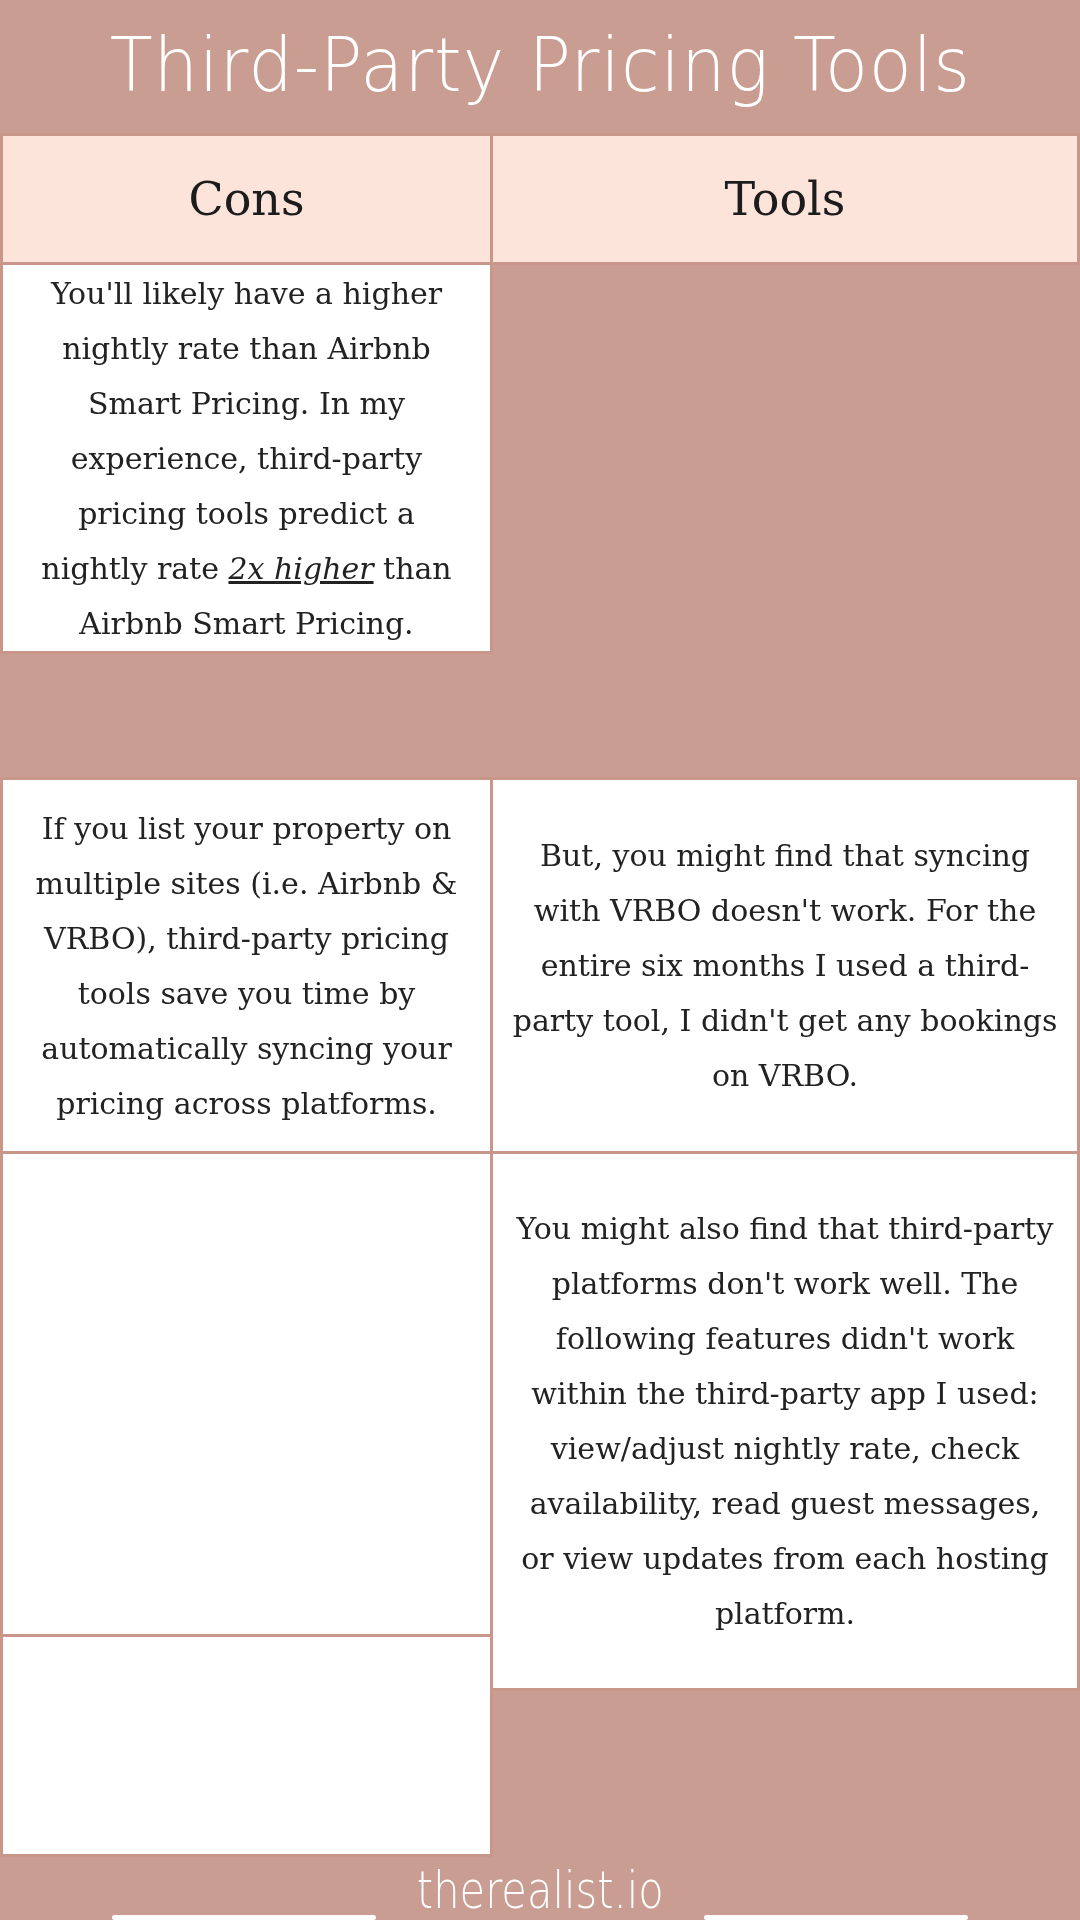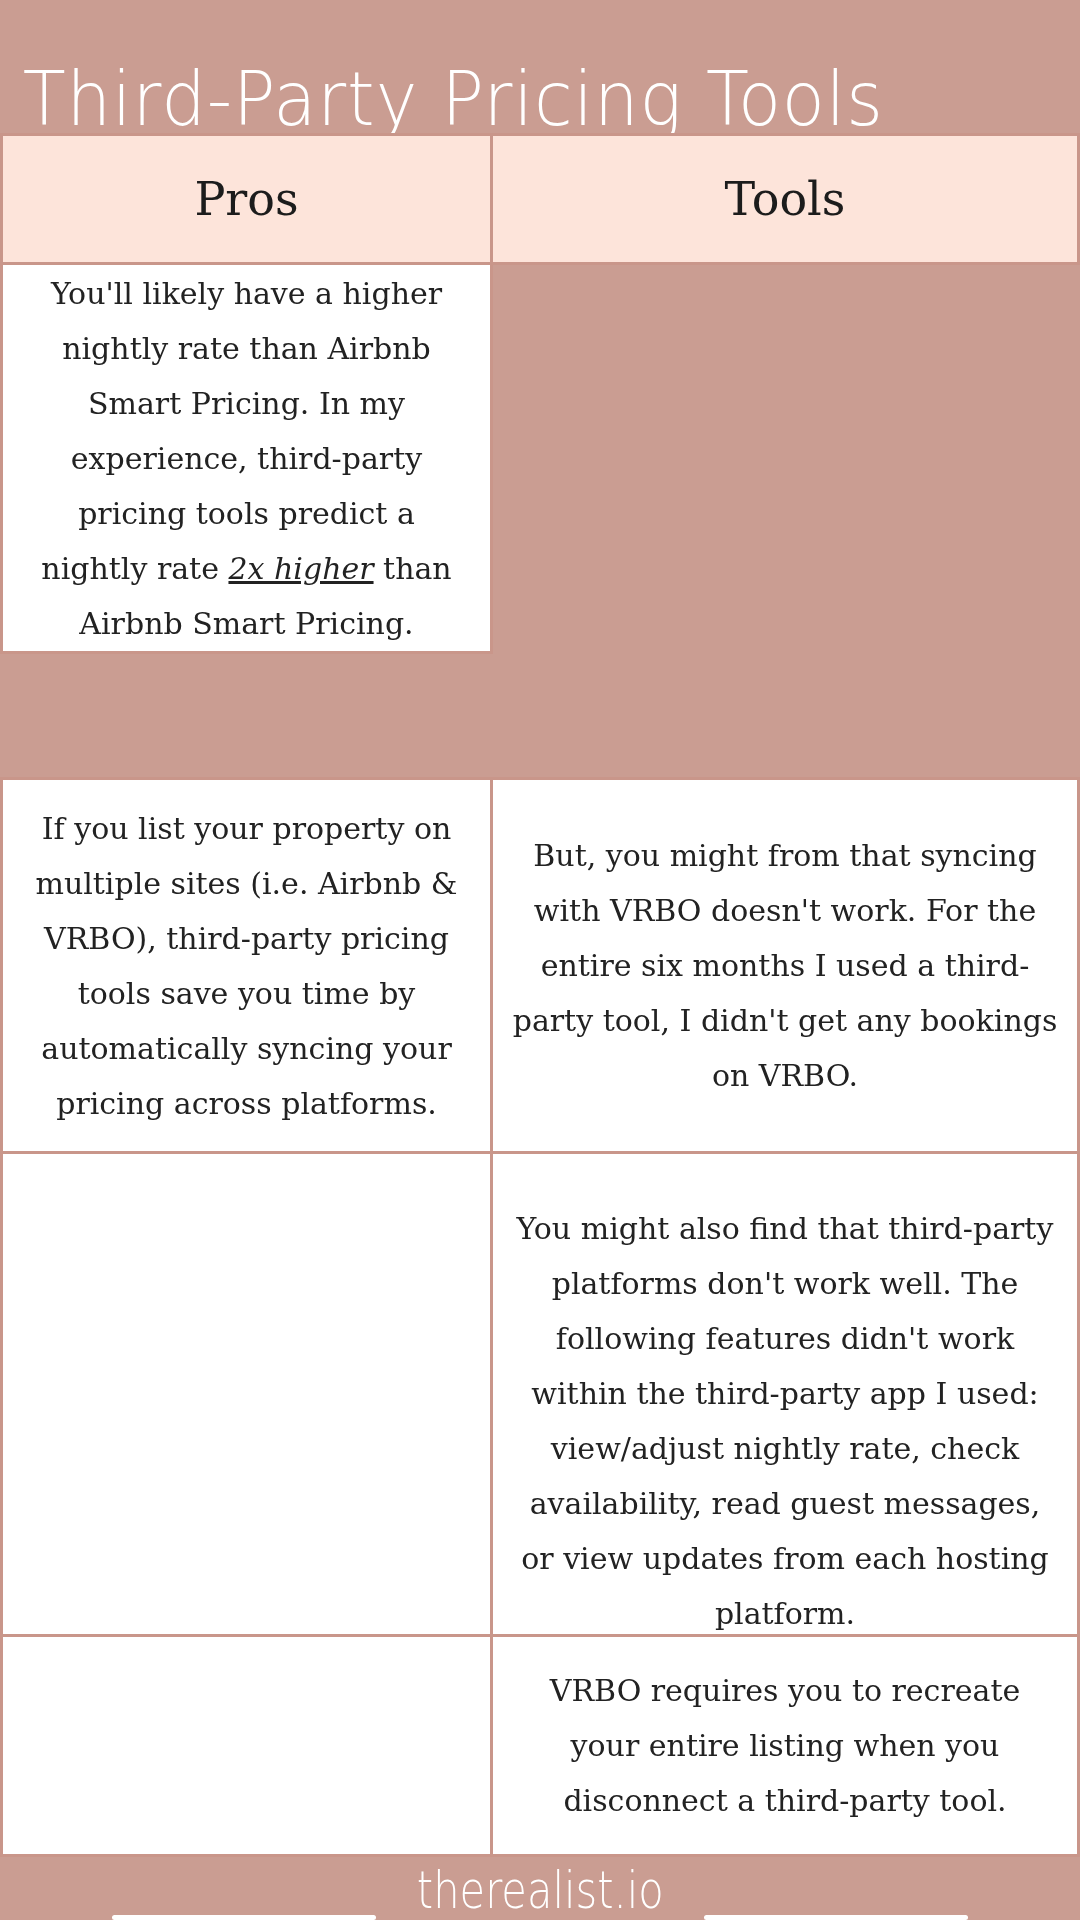--- a/index.html
+++ b/index.html
@@ -1,17 +1,17 @@
 <!DOCTYPE html>
 <html><head>
 <meta charset="utf-8">
 <style>
   html, body { margin: 0; padding: 0; }
   body { width: 1080px; height: 1920px; background: #ca9d92; position: relative; overflow: hidden; }
-  .title-band { position: absolute; left: 0; top: 0; width: 1080px; height: 133px; background: #ca9d92; display: flex; align-items: center; justify-content: flex-start; margin-top: 34px; }
+  .title-band { position: absolute; left: 0; top: 0; width: 1080px; height: 133px; background: #ca9d92; display: flex; align-items: center; justify-content: center; }
   .title { color: #ffffff; font-family: "DejaVu Sans", sans-serif; font-weight: 200; font-size: 74px; letter-spacing: 1px; transform: scaleX(0.95); margin-top: -4px; }
   .table { position: absolute; left: 0; top: 133px; width: 1080px; height: 1724px; }
   .row { position: absolute; left: 0; width: 1080px; box-sizing: border-box; }
   .cell { position: absolute; top: 0; bottom: 0; box-sizing: border-box; display: flex; align-items: center; justify-content: center; text-align: center; background: #ffffff; border: 3px solid #c9968a; }
   .cell.left { left: 0; width: 493px; }
   .cell.right { left: 490px; width: 590px; }
   .hdr .cell { background: #fde4da; }
   .hdr-text { font-family: "DejaVu Serif", serif; font-size: 46px; color: #1c1c1c; }
   .body-text { font-family: "DejaVu Serif", serif; font-size: 30px; line-height: 55px; color: #222222; padding: 0 18px; }
   .emph { font-style: italic; text-decoration: underline; }
@@ -22,58 +22,55 @@
 </head>
 <body>
 
 <div class="title-band">
   <div class="title">Third-Party Pricing Tools</div>
 </div>
 
 <div class="table">
   <div class="row hdr" style="top:0;height:132px;">
     <div class="cell left">
-        <span class="hdr-text">Pros</span>
+        <span class="hdr-text">Cons</span>
       </div>
     <div class="cell right">
         <span class="hdr-text">Tools</span>
       </div>
   </div>
 
   <div class="row" style="top:129px;height:392px;">
     <div class="cell left">
       <div class="body-text"><span>You'll likely have a higher nightly rate than Airbnb Smart Pricing. In my experience, third-party pricing tools predict a nightly rate </span><span class="emph">2x higher</span><span> than Airbnb Smart Pricing.</span></div>
     </div>
   </div>
 
   <div class="row" style="top:644px;height:377px;">
     <div class="cell left">
       <div class="body-text">If you list your property on multiple sites (i.e. Airbnb &amp; VRBO), third-party pricing tools save you time by automatically syncing your pricing across platforms.</div>
     </div>
     <div class="cell right">
-      <div class="body-text">But, you might from that syncing with VRBO doesn't work. For the entire six months I used a third-party tool, I didn't get any bookings on VRBO.</div>
+      <div class="body-text">But, you might find that syncing with VRBO doesn't work. For the entire six months I used a third-party tool, I didn't get any bookings on VRBO.</div>
     </div>
   </div>
 
   <div class="row" style="top:1018px;height:540px;">
     <div class="cell left">
       <div class="body-text"></div>
     </div>
     <div class="cell right">
       <div class="body-text">You might also find that third-party platforms don't work well. The following features didn't work within the third-party app I used: view/adjust nightly rate, check availability, read guest messages, or view updates from each hosting platform.</div>
     </div>
   </div>
 
   <div class="row" style="top:1501px;height:223px;">
     <div class="cell left">
       <div class="body-text"></div>
     </div>
-    <div class="cell right">
-      <div class="body-text">VRBO requires you to recreate your entire listing when you disconnect a third-party tool.</div>
-    </div>
   </div>
 </div>
 
 <div class="footer">
   <div class="footer-line"></div>
   <div class="footer-text">therealist.io</div>
   <div class="footer-line"></div>
 </div>
 
 </body></html>

